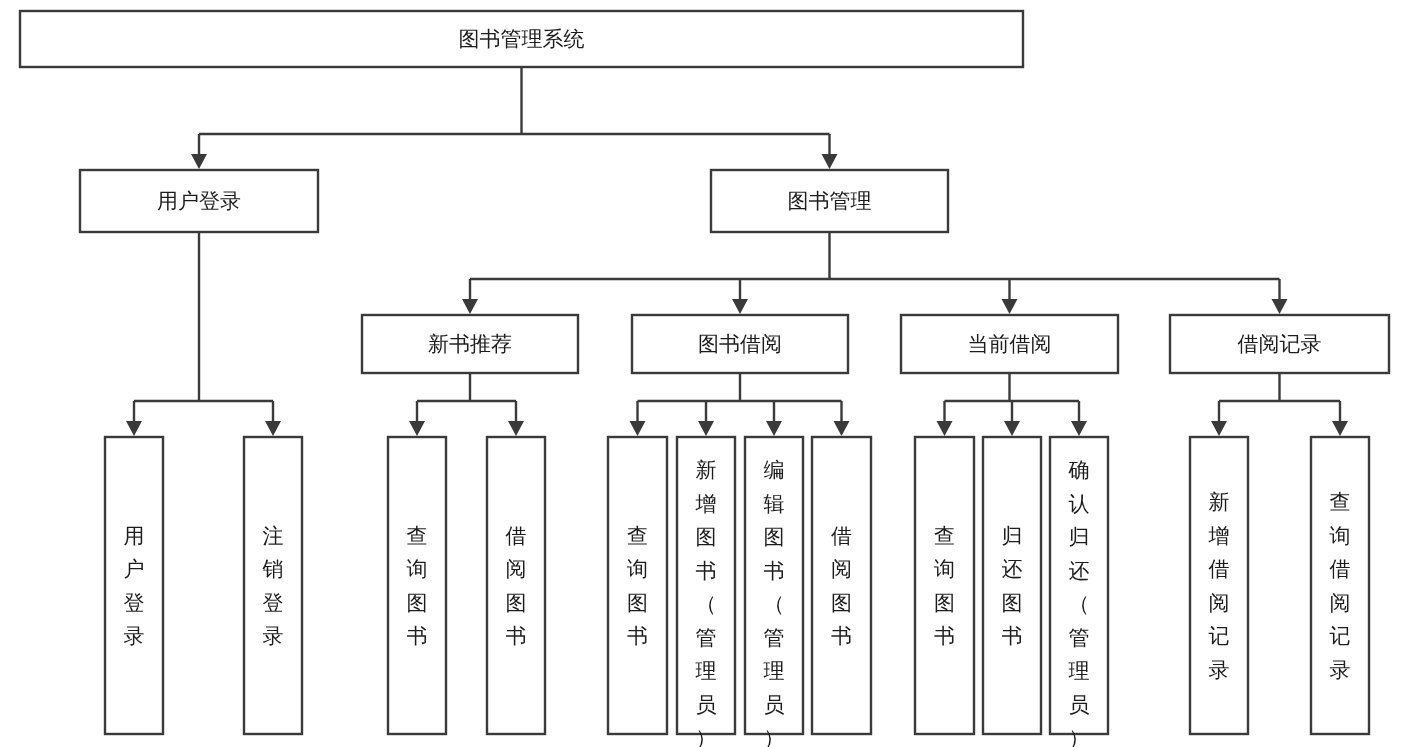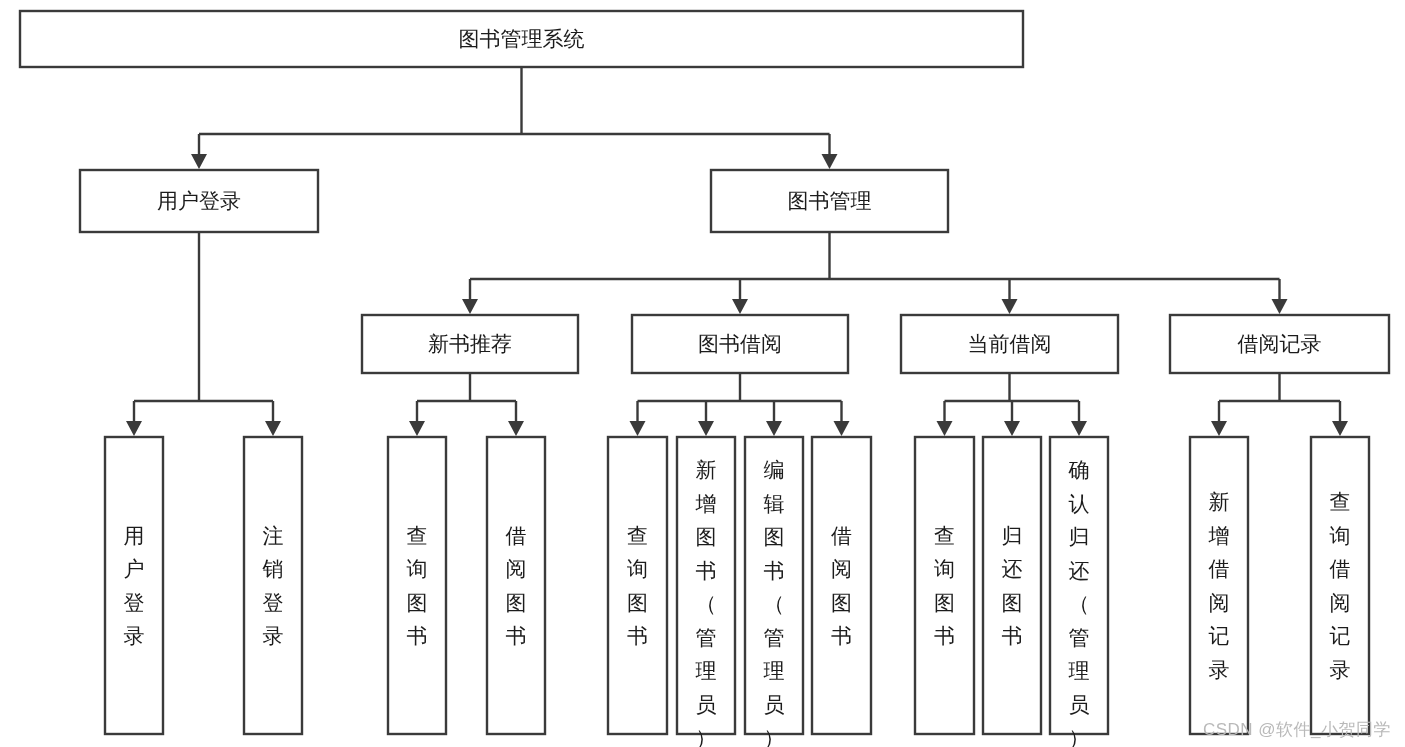--- a/index.html
+++ b/index.html
@@ -201,14 +201,13 @@
         <g>
           <rect class="node-box" x="1190" y="437" width="58" height="297"></rect>
           <text class="node-label-v" x="1219" y="509"><tspan x="1219" dy="0">新</tspan><tspan x="1219" dy="33.5">增</tspan><tspan x="1219" dy="33.5">借</tspan><tspan x="1219" dy="33.5">阅</tspan><tspan x="1219" dy="33.5">记</tspan><tspan x="1219" dy="33.5">录</tspan></text>
         </g>
         <g>
           <rect class="node-box" x="1311" y="437" width="58" height="297"></rect>
           <text class="node-label-v" x="1340" y="509"><tspan x="1340" dy="0">查</tspan><tspan x="1340" dy="33.5">询</tspan><tspan x="1340" dy="33.5">借</tspan><tspan x="1340" dy="33.5">阅</tspan><tspan x="1340" dy="33.5">记</tspan><tspan x="1340" dy="33.5">录</tspan></text>
         </g>
       </g>
   </svg>
-  <div class="watermark">CSDN @软件_小贺同学</div>
 </div>
 
 </body></html>

